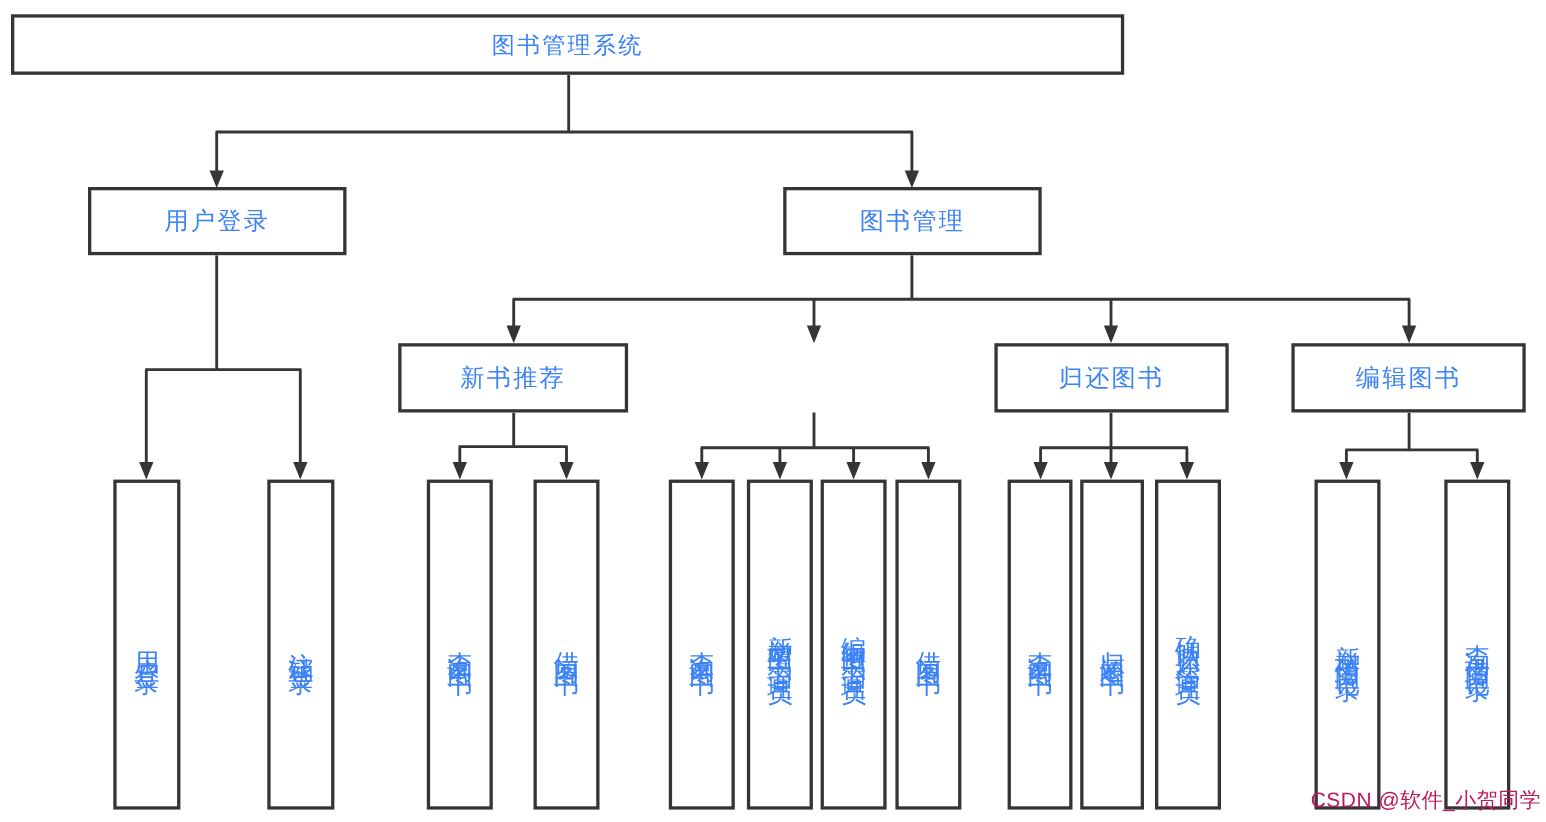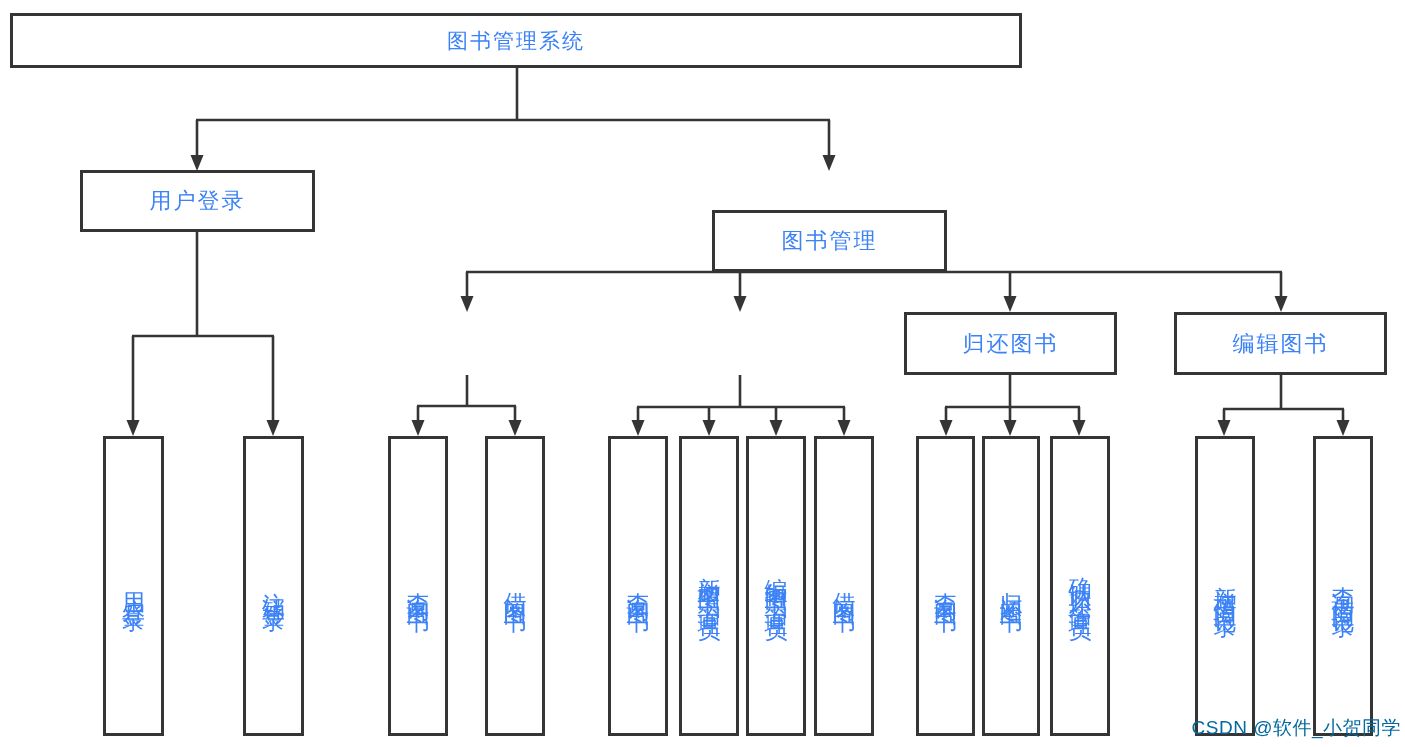--- a/index.html
+++ b/index.html
@@ -13,21 +13,21 @@
     display:flex;align-items:center;justify-content:center;color:#3b82f6;z-index:2;
   }
   .hbox{font-size:22px;letter-spacing:2px;}
   .root{font-size:21px;}
   .vbox{
     writing-mode:vertical-rl;text-orientation:mixed;
     font-size:23px;letter-spacing:6px;line-height:1;
   }
   .watermark{
     position:absolute;top:715px;right:4px;z-index:3;
-    font-size:19px;color:#0369a1;letter-spacing:0.5px;white-space:nowrap;
+    font-size:19px;color:#be185d;letter-spacing:0.5px;white-space:nowrap;
   }
 </style>
 </head>
 <body>
 
 <div class="canvas">
 
   <svg class="wires" width="1405" height="747" viewBox="0 0 1405 747">
     <path fill="none" stroke="#353535" stroke-width="2.6" d="M517 68V121 M196 120H830 M197 120V158 M829 120V158
              M197 232V337 M132 336H274 M133 336V423 M273 336V423
@@ -55,22 +55,23 @@
       <polygon points="1003.5,420 1016.5,420 1010,436"></polygon>
       <polygon points="1072.5,420 1085.5,420 1079,436"></polygon>
       <polygon points="1217.5,420 1230.5,420 1224,436"></polygon>
       <polygon points="1336.5,420 1349.5,420 1343,436"></polygon>
     </g>
   </svg>
 
   <div class="box hbox root" style="left:10px;top:13px;width:1012px;height:55px;">图书管理系统</div>
 
   <div class="box hbox" style="left:80px;top:170px;width:235px;height:62px;">用户登录</div>
-  <div class="box hbox" style="left:712px;top:170px;width:235px;height:62px;margin-top:40px;">图书管理</div>
+  <div class="box hbox" style="left:712px;top:170px;width:235px;height:62px;">图书管理</div>
 
+  <div class="box hbox" style="left:362px;top:312px;width:209px;height:63px;">新书推荐</div>
   <div class="box hbox" style="left:904px;top:312px;width:213px;height:63px;">归还图书</div>
   <div class="box hbox" style="left:1174px;top:312px;width:213px;height:63px;">编辑图书</div>
 
   <div class="box vbox" style="left:103px;top:436px;width:61px;height:300px;">用户登录</div>
   <div class="box vbox" style="left:243px;top:436px;width:61px;height:300px;">注销登录</div>
 
   <div class="box vbox" style="left:388px;top:436px;width:60px;height:300px;">查询图书</div>
   <div class="box vbox" style="left:485px;top:436px;width:60px;height:300px;">借阅图书</div>
 
   <div class="box vbox" style="left:608px;top:436px;width:60px;height:300px;">查询图书</div>

